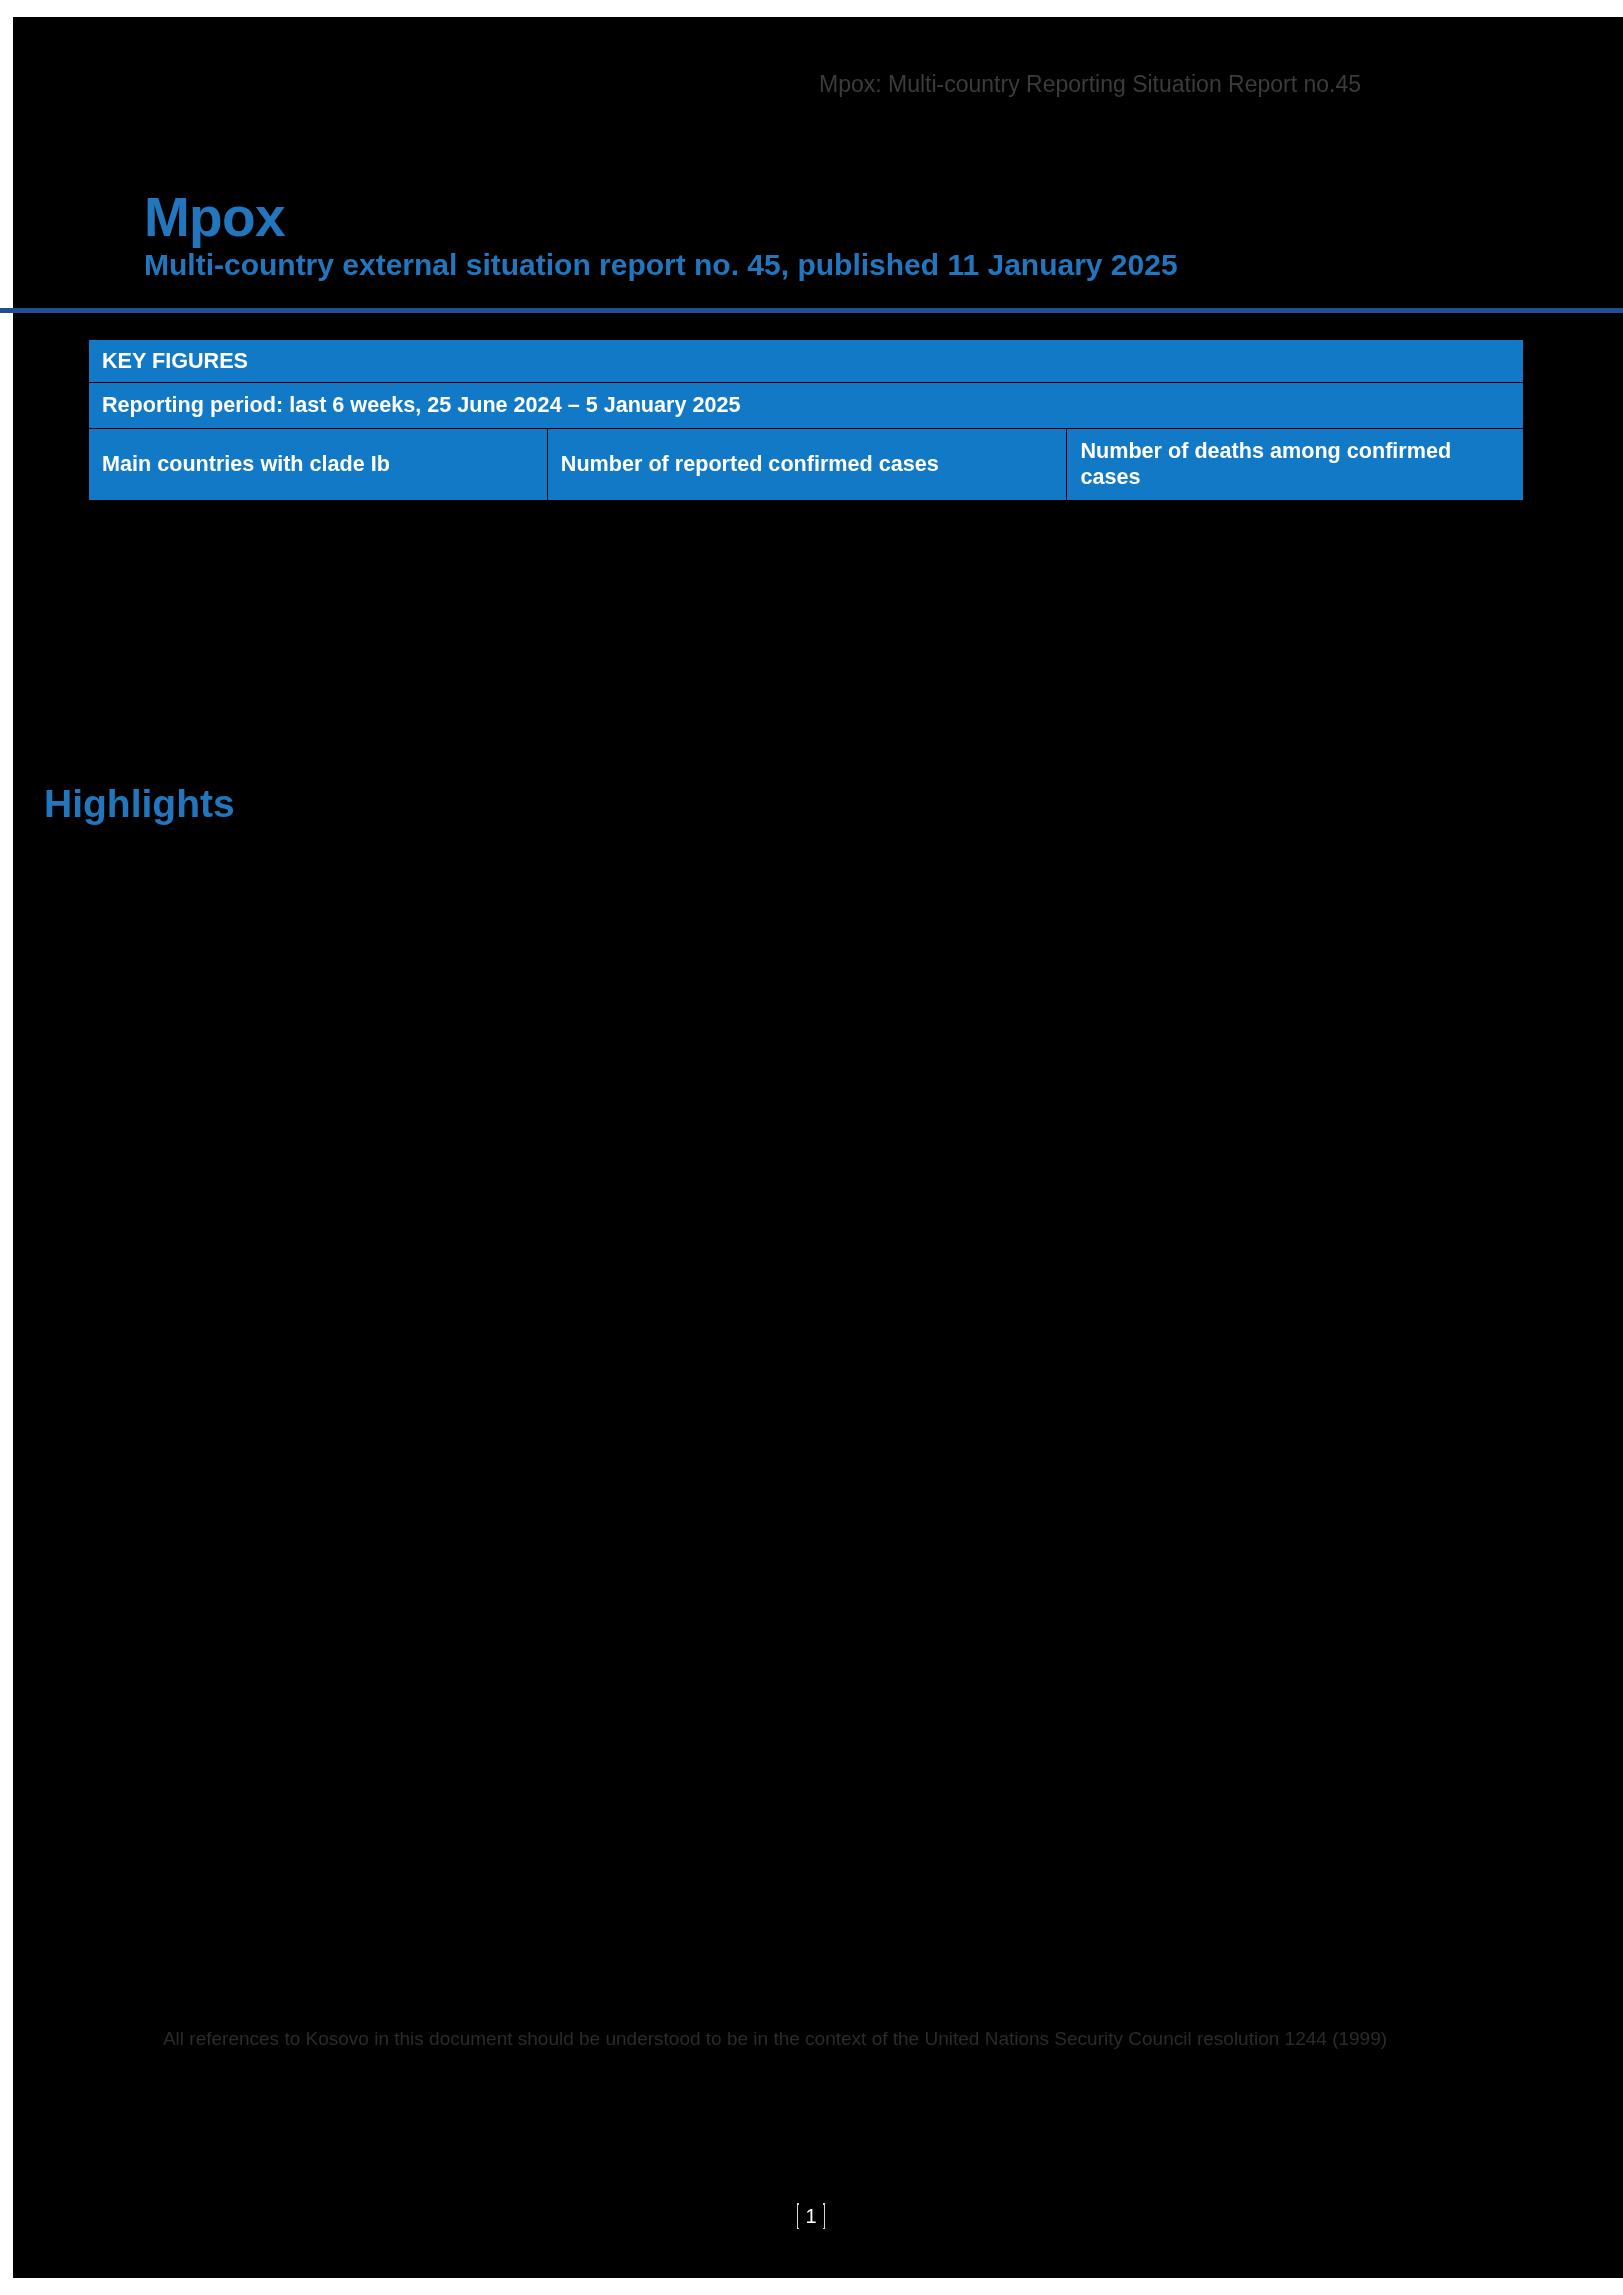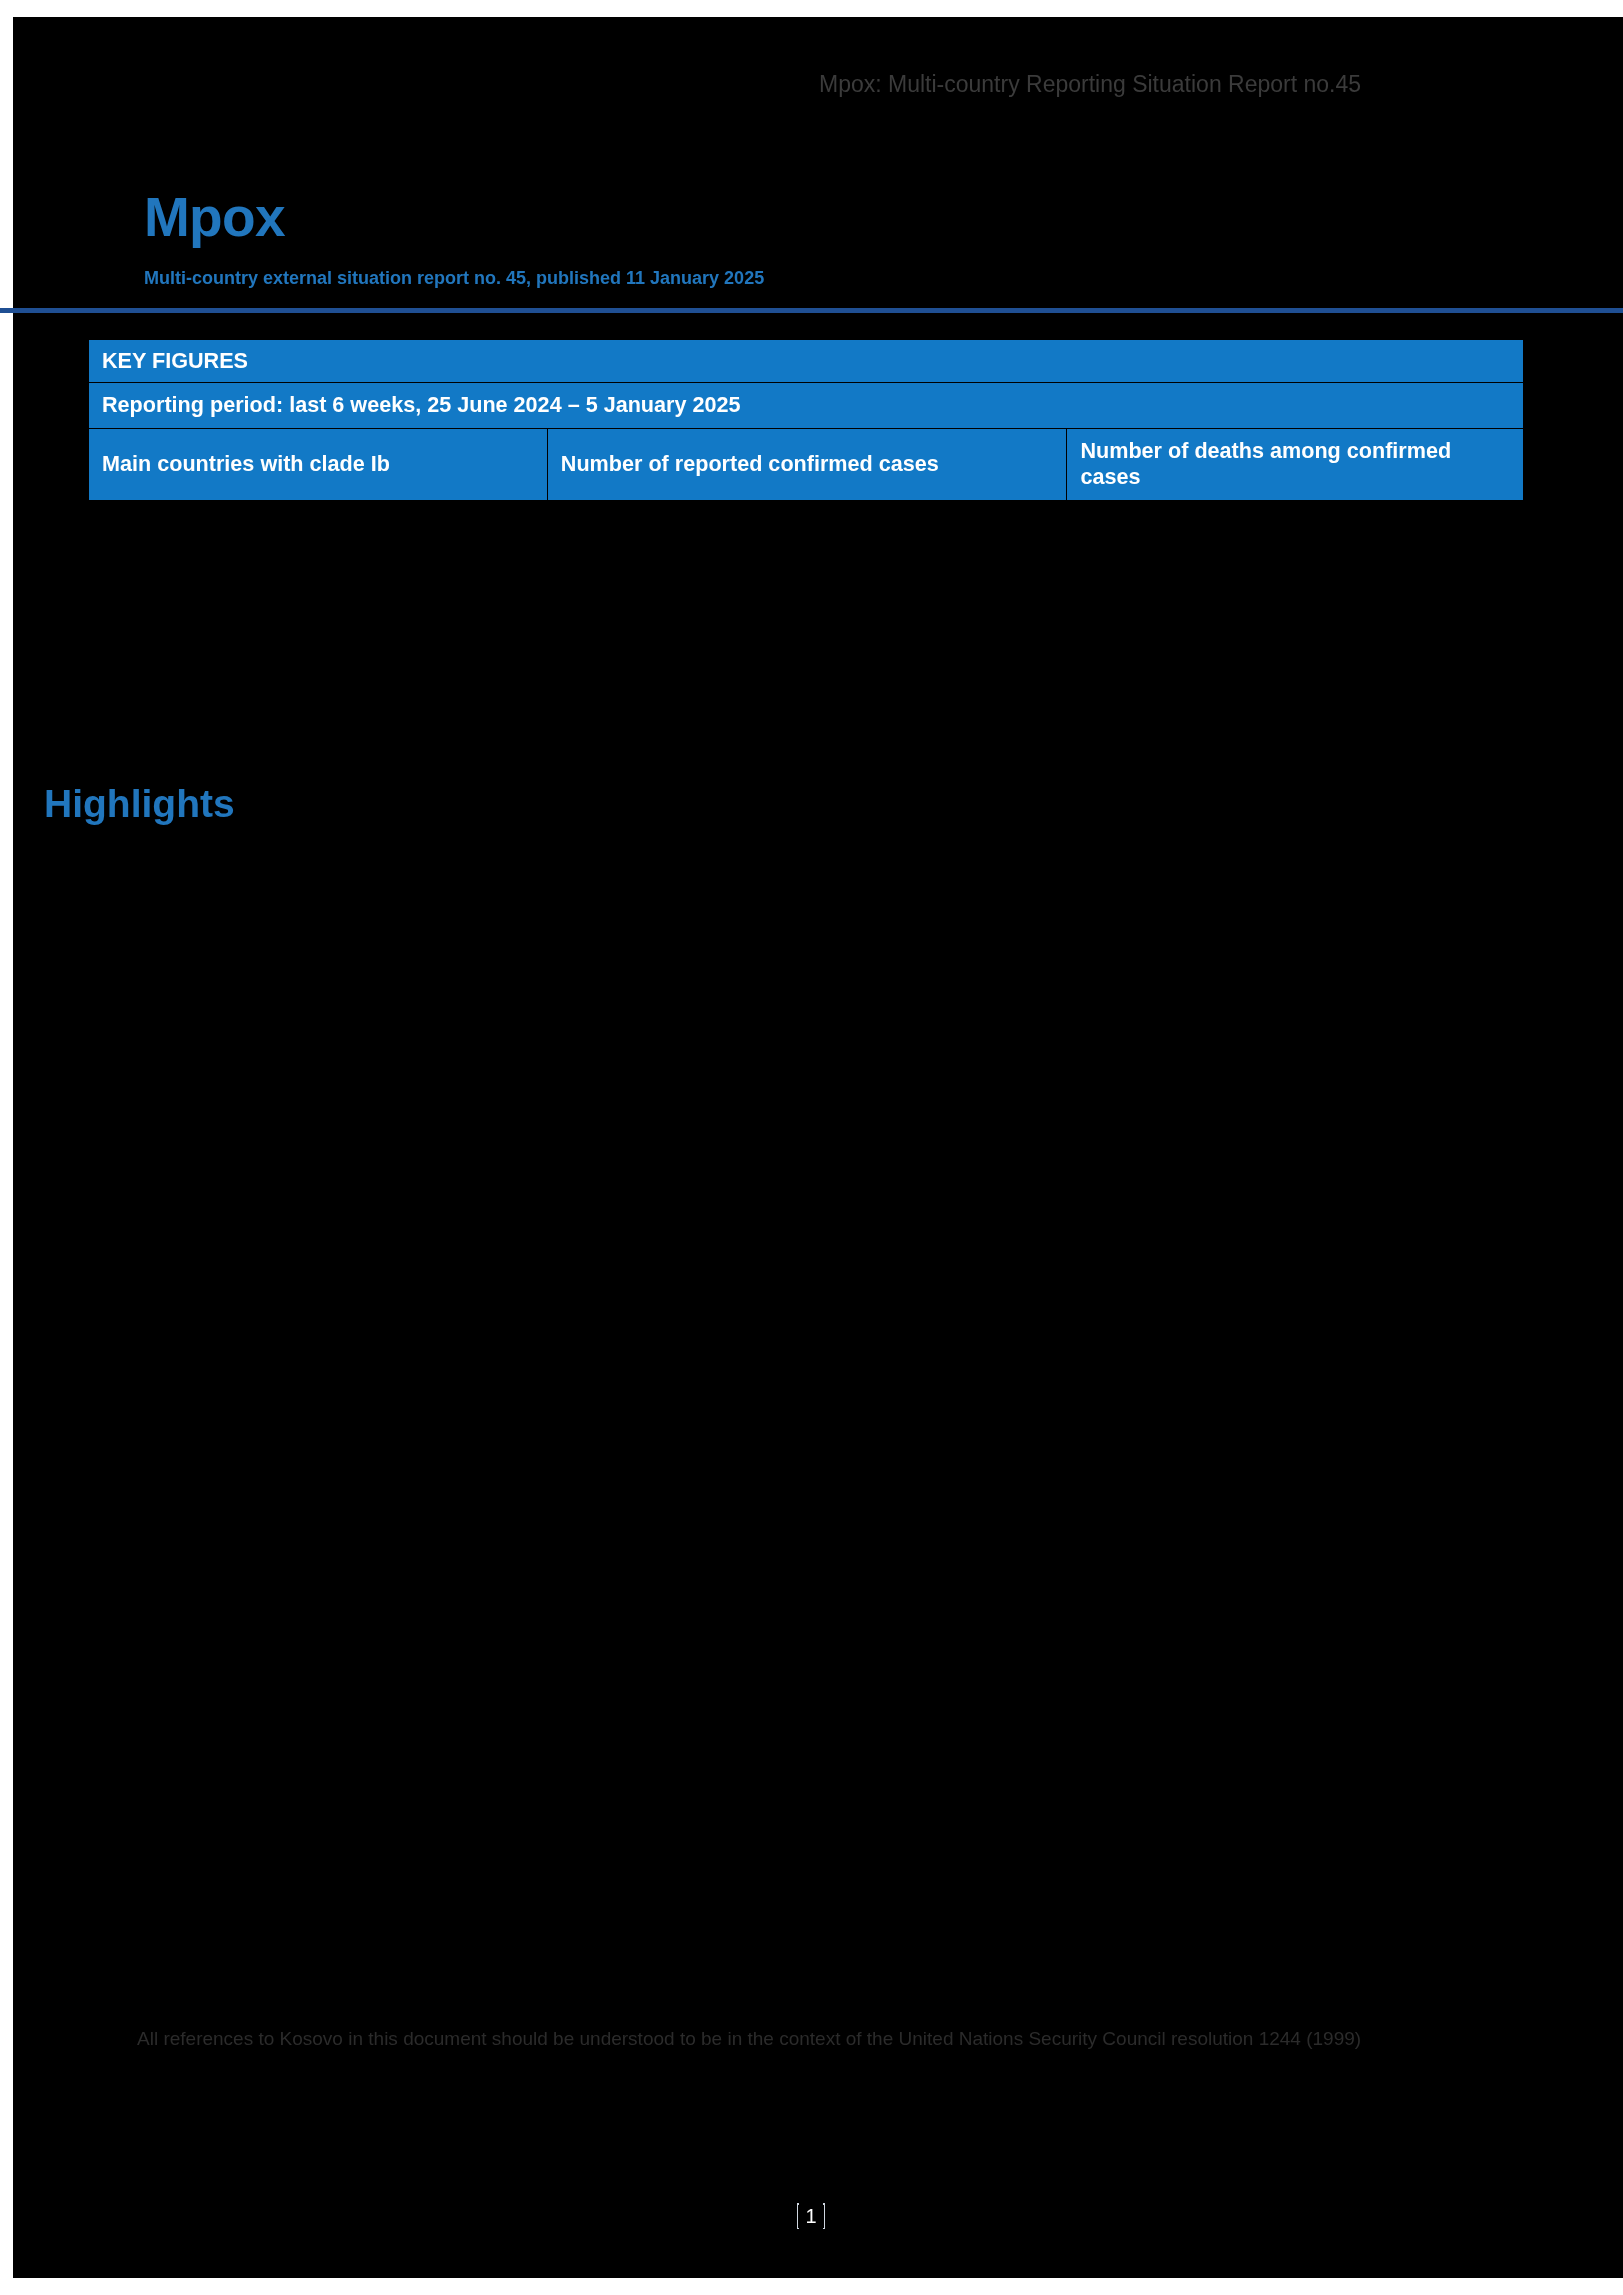--- a/index.html
+++ b/index.html
@@ -83,23 +83,23 @@
     width: 1309px;
   }
   .doc-title {
     color: #2176bd;
     font-size: 55px;
     font-weight: bold;
     letter-spacing: -0.7px;
     line-height: 1.0;
   }
   .doc-subtitle {
-    margin-top: 23px;
+    margin-top: 3px;
     color: #2176bd;
-    font-size: 18px;
+    font-size: 30px;
     font-weight: bold;
     line-height: 1.15;
   }
   .rule {
     position: absolute;
     left: 0;
     top: 308px;
     width: 1623px;
     height: 4.6px;
     background: #1f4f93;
@@ -141,20 +141,21 @@
   }
   
   .footnote {
     position: absolute;
     left: 137px;
     top: 2025px;
     width: 1276px;
     color: #2b2b2b;
     font-size: 19px;
     line-height: 1.45;
+    text-align: center;
   }
   
   .page-number {
     position: absolute;
     left: 798px;
     top: 2205px;
     width: 26px;
     text-align: center;
     color: #ffffff;
     font-size: 20px;

